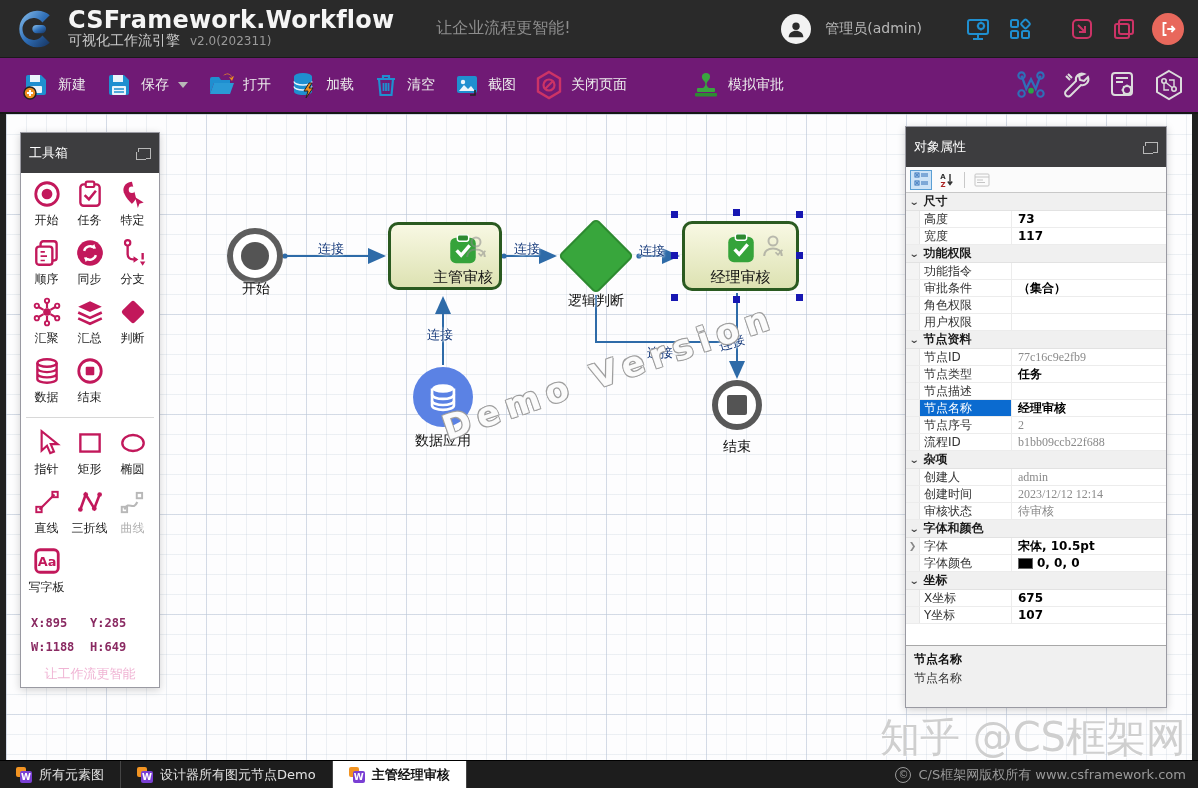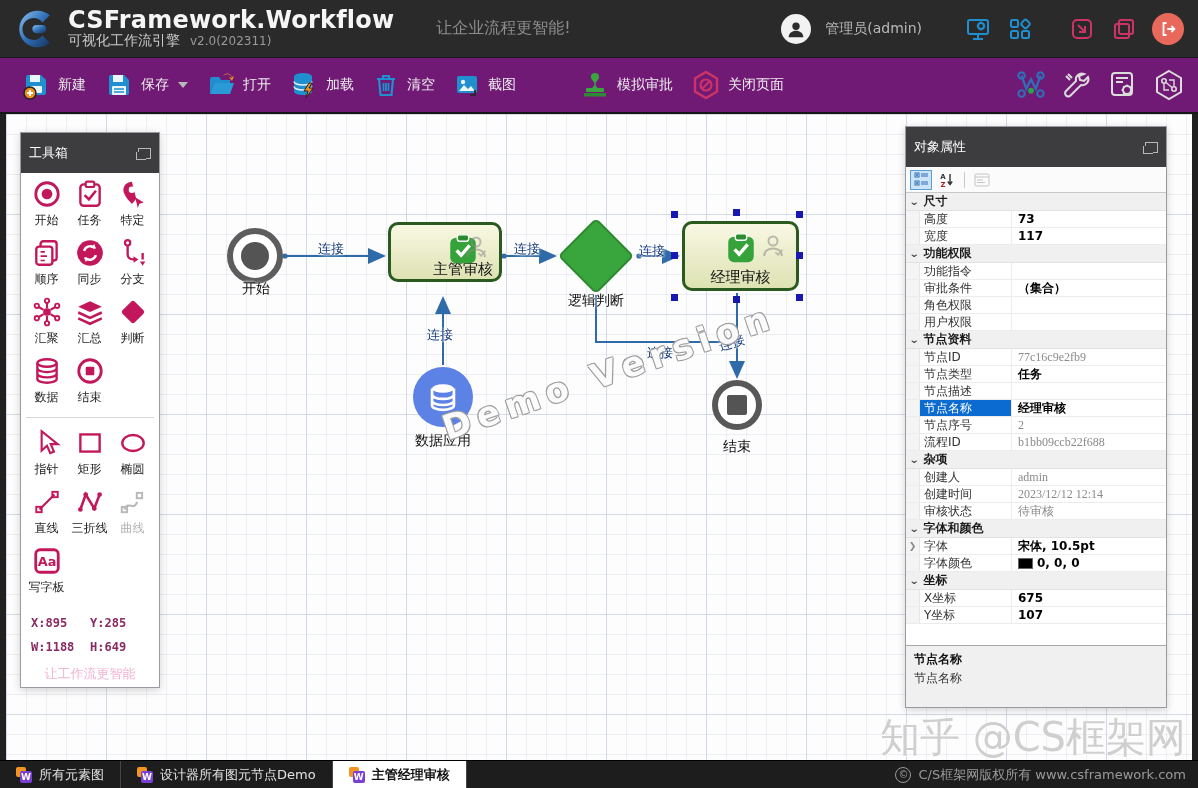--- a/index.html
+++ b/index.html
@@ -229,35 +229,35 @@
     </div>
     <div class="tbtn">
       <svg width="28" height="28" viewBox="0 0 28 28">
           <rect x="4" y="5" width="20" height="17" rx="2" fill="#1f8fd0"></rect>
           <circle cx="10" cy="11" r="2.2" fill="#eaf4fb"></circle>
           <path d="M6 20l5-6 4 4 3-3 4 5z" fill="#eaf4fb"></path>
           <path d="M22 19v5h-5" stroke="#232323" stroke-width="1.6" fill="none"></path>
         </svg>
       <span class="lbl">截图</span>
     </div>
+    <div class="tbtn">
+      <svg width="30" height="30" viewBox="0 0 30 30">
+          <path d="M15 2l11 6.5v13L15 28 4 21.5v-13z" fill="none" stroke="#cc3366" stroke-width="2.4"></path>
+          <circle cx="15" cy="15" r="5.5" fill="none" stroke="#cc3366" stroke-width="2.2"></circle>
+          <path d="M11.5 18.5l7-7" stroke="#cc3366" stroke-width="2.2"></path>
+        </svg>
+      <span class="lbl">关闭页面</span>
+    </div>
     <div class="tbtn sim">
       <svg width="30" height="30" viewBox="0 0 30 30">
           <path d="M12 4c-2 2-1 5 1 7s2 5-1 7h6c-3-2-3-5-1-7s3-5 1-7c-1.5-1.5-4.5-1.5-6 0z" fill="#3aa53f"></path>
           <rect x="6" y="18" width="18" height="4" rx="1" fill="#3aa53f"></rect>
           <rect x="4" y="23" width="22" height="3.5" rx="1" fill="#2e8b33"></rect>
         </svg>
       <span class="lbl">模拟审批</span>
-    </div>
-    <div class="tbtn">
-      <svg width="30" height="30" viewBox="0 0 30 30">
-          <path d="M15 2l11 6.5v13L15 28 4 21.5v-13z" fill="none" stroke="#cc3366" stroke-width="2.4"></path>
-          <circle cx="15" cy="15" r="5.5" fill="none" stroke="#cc3366" stroke-width="2.2"></circle>
-          <path d="M11.5 18.5l7-7" stroke="#cc3366" stroke-width="2.2"></path>
-        </svg>
-      <span class="lbl">关闭页面</span>
     </div>
     <div class="tb-right">
       <div class="hicon">
         <svg width="36" height="36" viewBox="0 0 36 36">
             <path d="M8 8l5 14 5-10 5 10 5-14" stroke="#2f6fb8" stroke-width="2.4" fill="none"></path>
             <circle cx="8" cy="8" r="3.4" fill="none" stroke="#2f6fb8" stroke-width="2.2"></circle>
             <circle cx="28" cy="8" r="3.4" fill="none" stroke="#2f6fb8" stroke-width="2.2"></circle>
             <circle cx="8" cy="27" r="3.4" fill="none" stroke="#2f6fb8" stroke-width="2.2"></circle>
             <circle cx="28" cy="27" r="3.4" fill="none" stroke="#2f6fb8" stroke-width="2.2"></circle>
             <circle cx="18" cy="24" r="3" fill="#27a744"></circle>
@@ -317,21 +317,21 @@
       <div class="conn-label" style="left:633px;top:128px;">连接</div>
       <div class="conn-label" style="left:421px;top:212px;">连接</div>
       <div class="conn-label" style="left:713px;top:220px;transform:rotate(-16deg);">连接</div>
       <div class="conn-label" style="left:641px;top:230px;">连接</div>
 
       <div class="start-node" style="left:221px;top:114px;">
           <div class="core"></div>
         </div>
       <div class="node-label" style="left:250px;top:166px;">开始</div>
 
-      <div class="task-node" style="left:382px;top:108px;width:114px;height:60px;padding-left:36px;">
+      <div class="task-node" style="left:382px;top:108px;width:114px;height:68px;padding-left:36px;">
         <div class="icons">
           <svg class="clip" width="34" height="34" viewBox="0 0 24 24">
               <rect x="3" y="4" width="18" height="18" rx="4" fill="#35a33a"></rect>
               <rect x="8" y="2" width="8" height="4.5" rx="1.5" fill="#2c8a30" stroke="#fff" stroke-width="1"></rect>
               <path d="M7.5 13l3.2 3.4 6-7" stroke="#fff" stroke-width="2.4" fill="none"></path>
             </svg>
           <svg class="person" width="30" height="30" viewBox="0 0 24 24">
               <circle cx="12" cy="8" r="3.6" fill="none" stroke="#8a8a8a" stroke-width="1.6"></circle>
               <path d="M5 20c0-4 3.2-6 7-6s7 2 7 6" fill="none" stroke="#8a8a8a" stroke-width="1.6"></path>
               <path d="M14 17l2 2 3.5-4" stroke="#8a8a8a" stroke-width="1.4" fill="none"></path>

